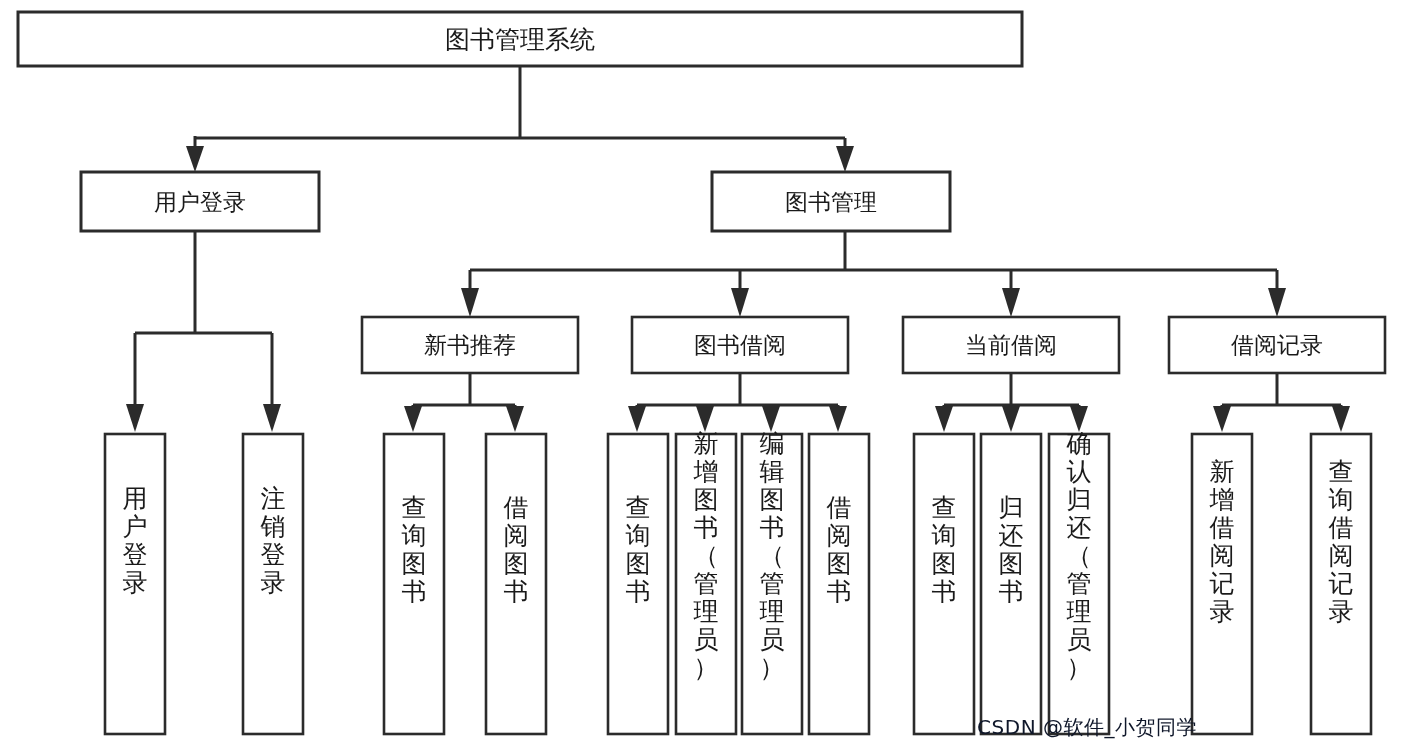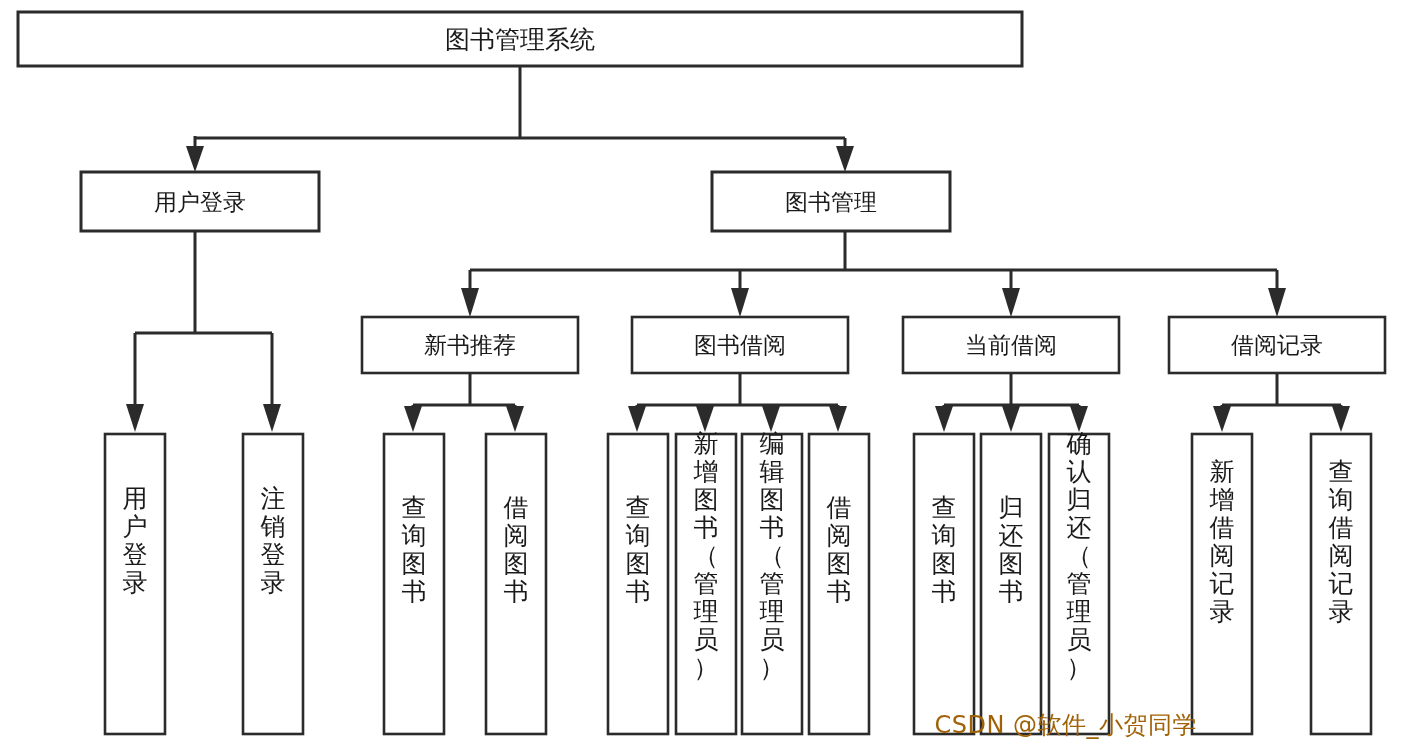--- a/index.html
+++ b/index.html
@@ -23,21 +23,21 @@
     dominant-baseline:middle;
   }
   .node-label.root{font-size:25px;}
   .vert-label{
     font-family:"DejaVu Sans","Liberation Sans",sans-serif;
     font-size:25px;fill:#1a1a1a;text-anchor:middle;
   }
   .watermark{
     position:absolute;right:8px;bottom:6px;
     font-family:"DejaVu Sans","Liberation Sans",sans-serif;
-    font-size:24px;color:#a16207;white-space:nowrap;
+    font-size:20px;color:#0f172a;white-space:nowrap;
     letter-spacing:.5px;pointer-events:none;margin-top:41px;
   }
 </style>
 </head>
 <body>
 
 <div id="stage">
 
   <svg width="1405" height="747" viewBox="0 0 1405 747">
 

